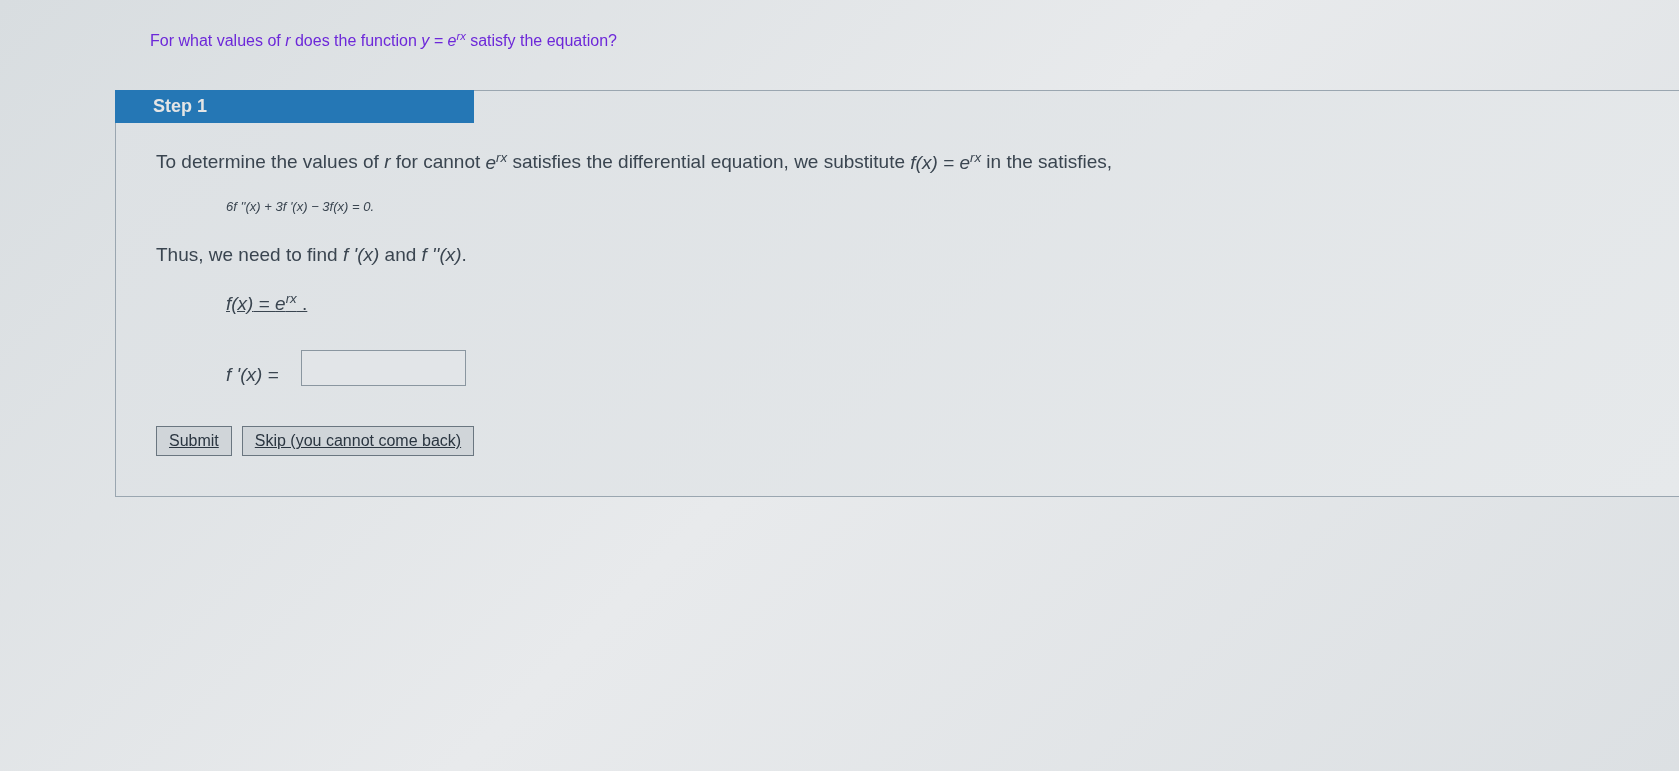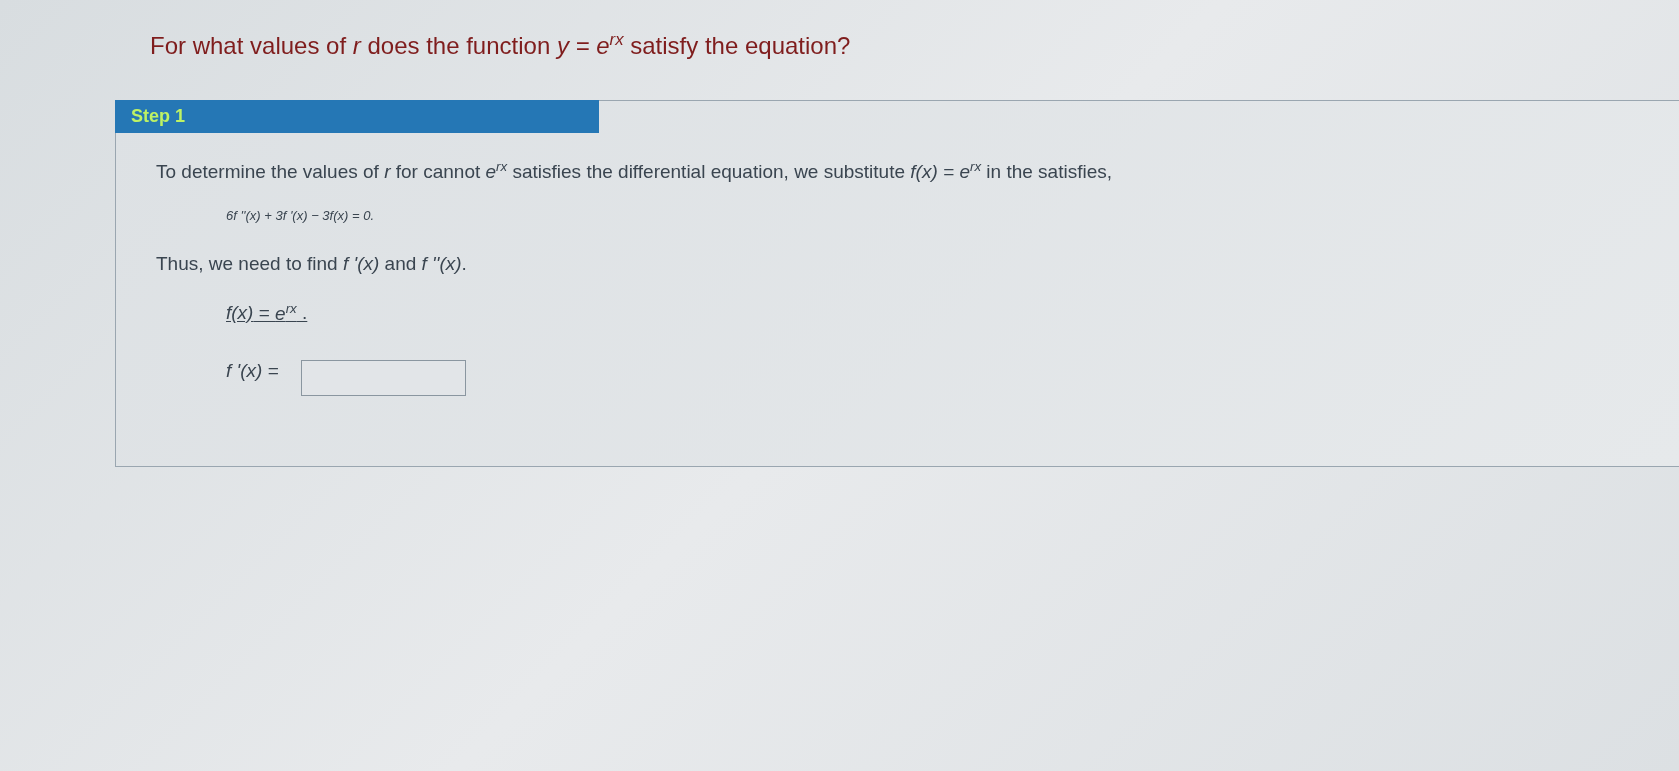--- a/index.html
+++ b/index.html
@@ -10,41 +10,41 @@
     body {
       font-family: 'Segoe UI', Tahoma, Geneva, Verdana, sans-serif;
       background: linear-gradient(135deg, #d8dde0 0%, #e8eaec 50%, #dce0e3 100%);
       width: 1679px;
       height: 771px;
       padding: 30px 0 0 0;
       color: #3a4550;
     }
     .question-header {
       padding: 0 0 40px 150px;
-      font-size: 24px;
-      color: #7f1d1d;
+      font-size: 16px;
+      color: #6d28d9;
     }
     .step-container {
       margin: 0 0 0 115px;
       border: 1px solid #9aa6b0;
       border-right: none;
       background: linear-gradient(135deg, #dde1e4 0%, #e6e9eb 100%);
       position: relative;
     }
     .step-tab {
       background: #2577b5;
-      color: #bef264;
-      padding: 6px 16px;
+      color: #e5e5e5;
+      padding: 6px 38px;
       font-weight: bold;
       font-size: 18px;
       display: inline-block;
       position: relative;
       top: -1px;
       left: -1px;
-      width: 484px;
+      width: 359px;
     }
     .step-body {
       padding: 25px 40px 30px 40px;
     }
     .body-text {
       font-size: 19px;
       color: #3a4550;
       margin-bottom: 25px;
     }
     .equation-line {
@@ -59,21 +59,21 @@
       font-size: 19px;
       color: #3a4550;
       font-style: italic;
       margin-bottom: 35px;
       text-decoration: underline;
     }
     .input-row {
       padding-left: 70px;
       margin-bottom: 40px;
       display: flex;
-      align-items: flex-start;
+      align-items: flex-end;
       gap: 22px;
     }
     .math-label {
       font-style: italic;
       font-size: 19px;
       color: #3a4550;
     }
     .answer-input {
       width: 165px;
       height: 36px;
@@ -122,14 +122,18 @@
     <div class="body-text">
       <span>Thus, we need to find </span><span class="ital">f '(x)</span><span> and </span><span class="ital">f ''(x)</span><span>.</span>
     </div>
     <div class="equation-label">
       <span class="ital">f(x)</span><span class="norm"> = </span><span class="ital"><span>e</span><sup>rx</sup></span><span class="norm">  .</span>
     </div>
     <div class="input-row">
       <span class="math-label">f '(x)  =</span>
       <input type="text" class="answer-input" style="">
     </div>
+    <div class="button-row">
+      <button class="btn">Submit</button>
+      <button class="btn">Skip (you cannot come back)</button>
+    </div>
   </div>
 </div>
 
 </body></html>

